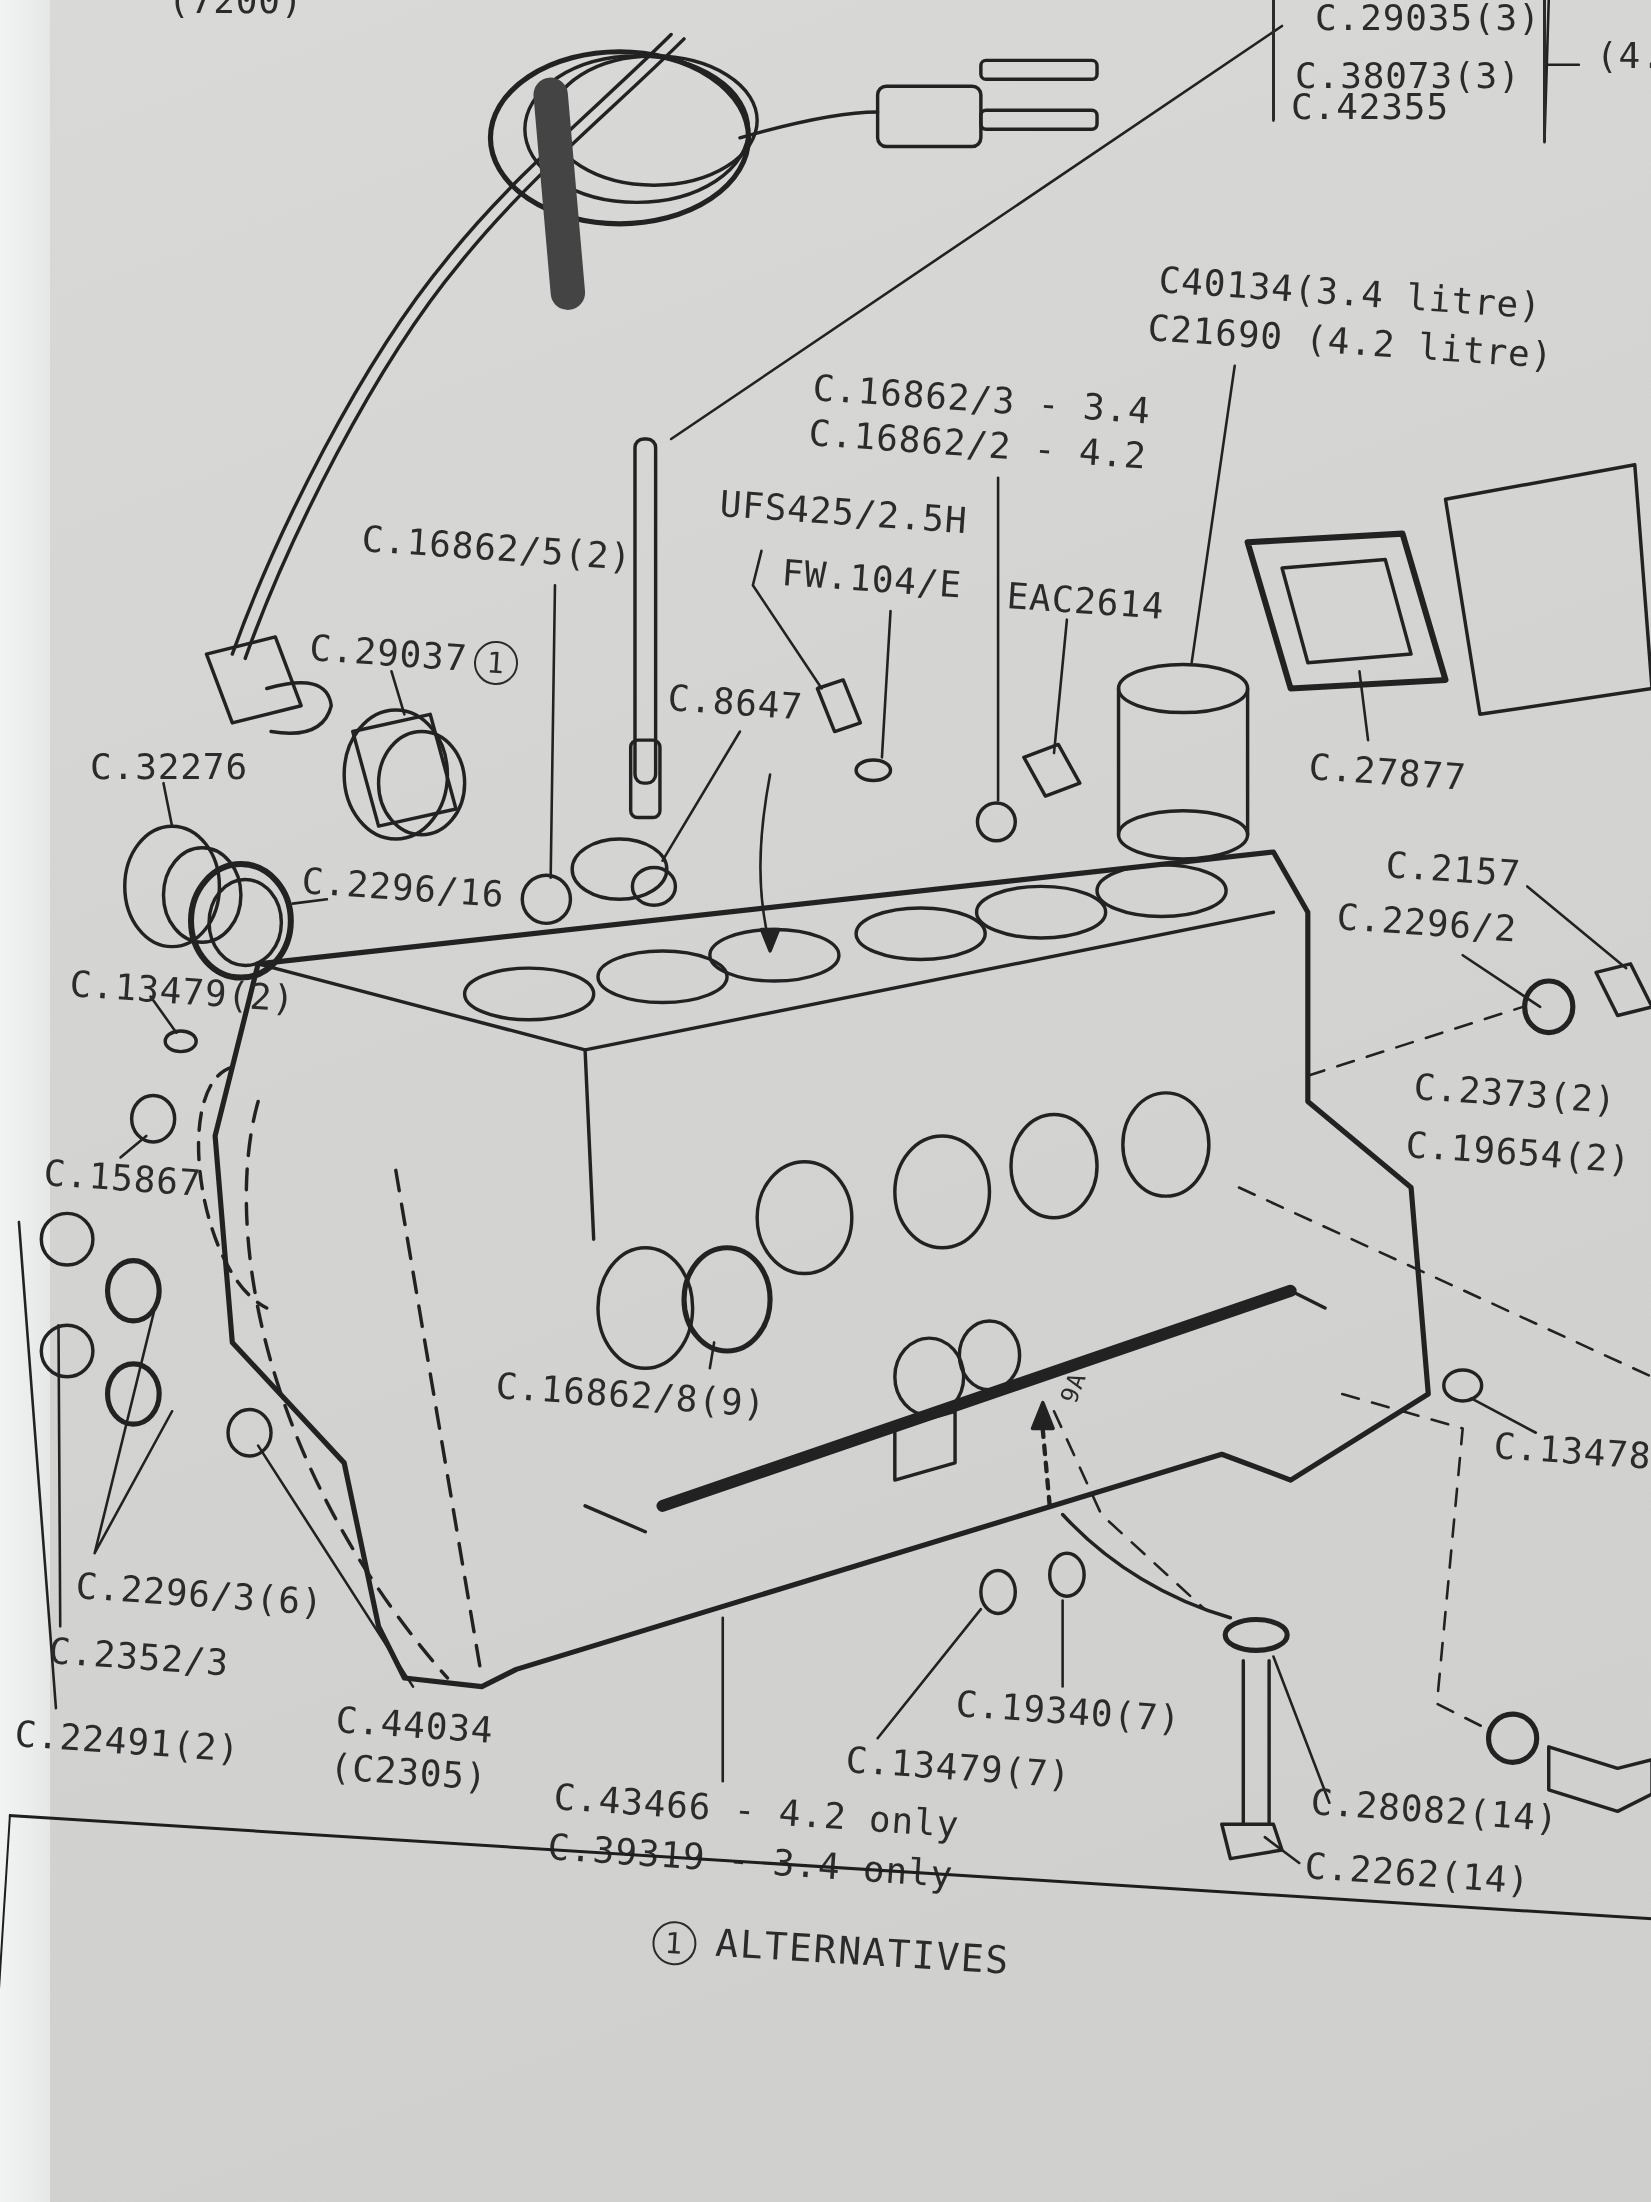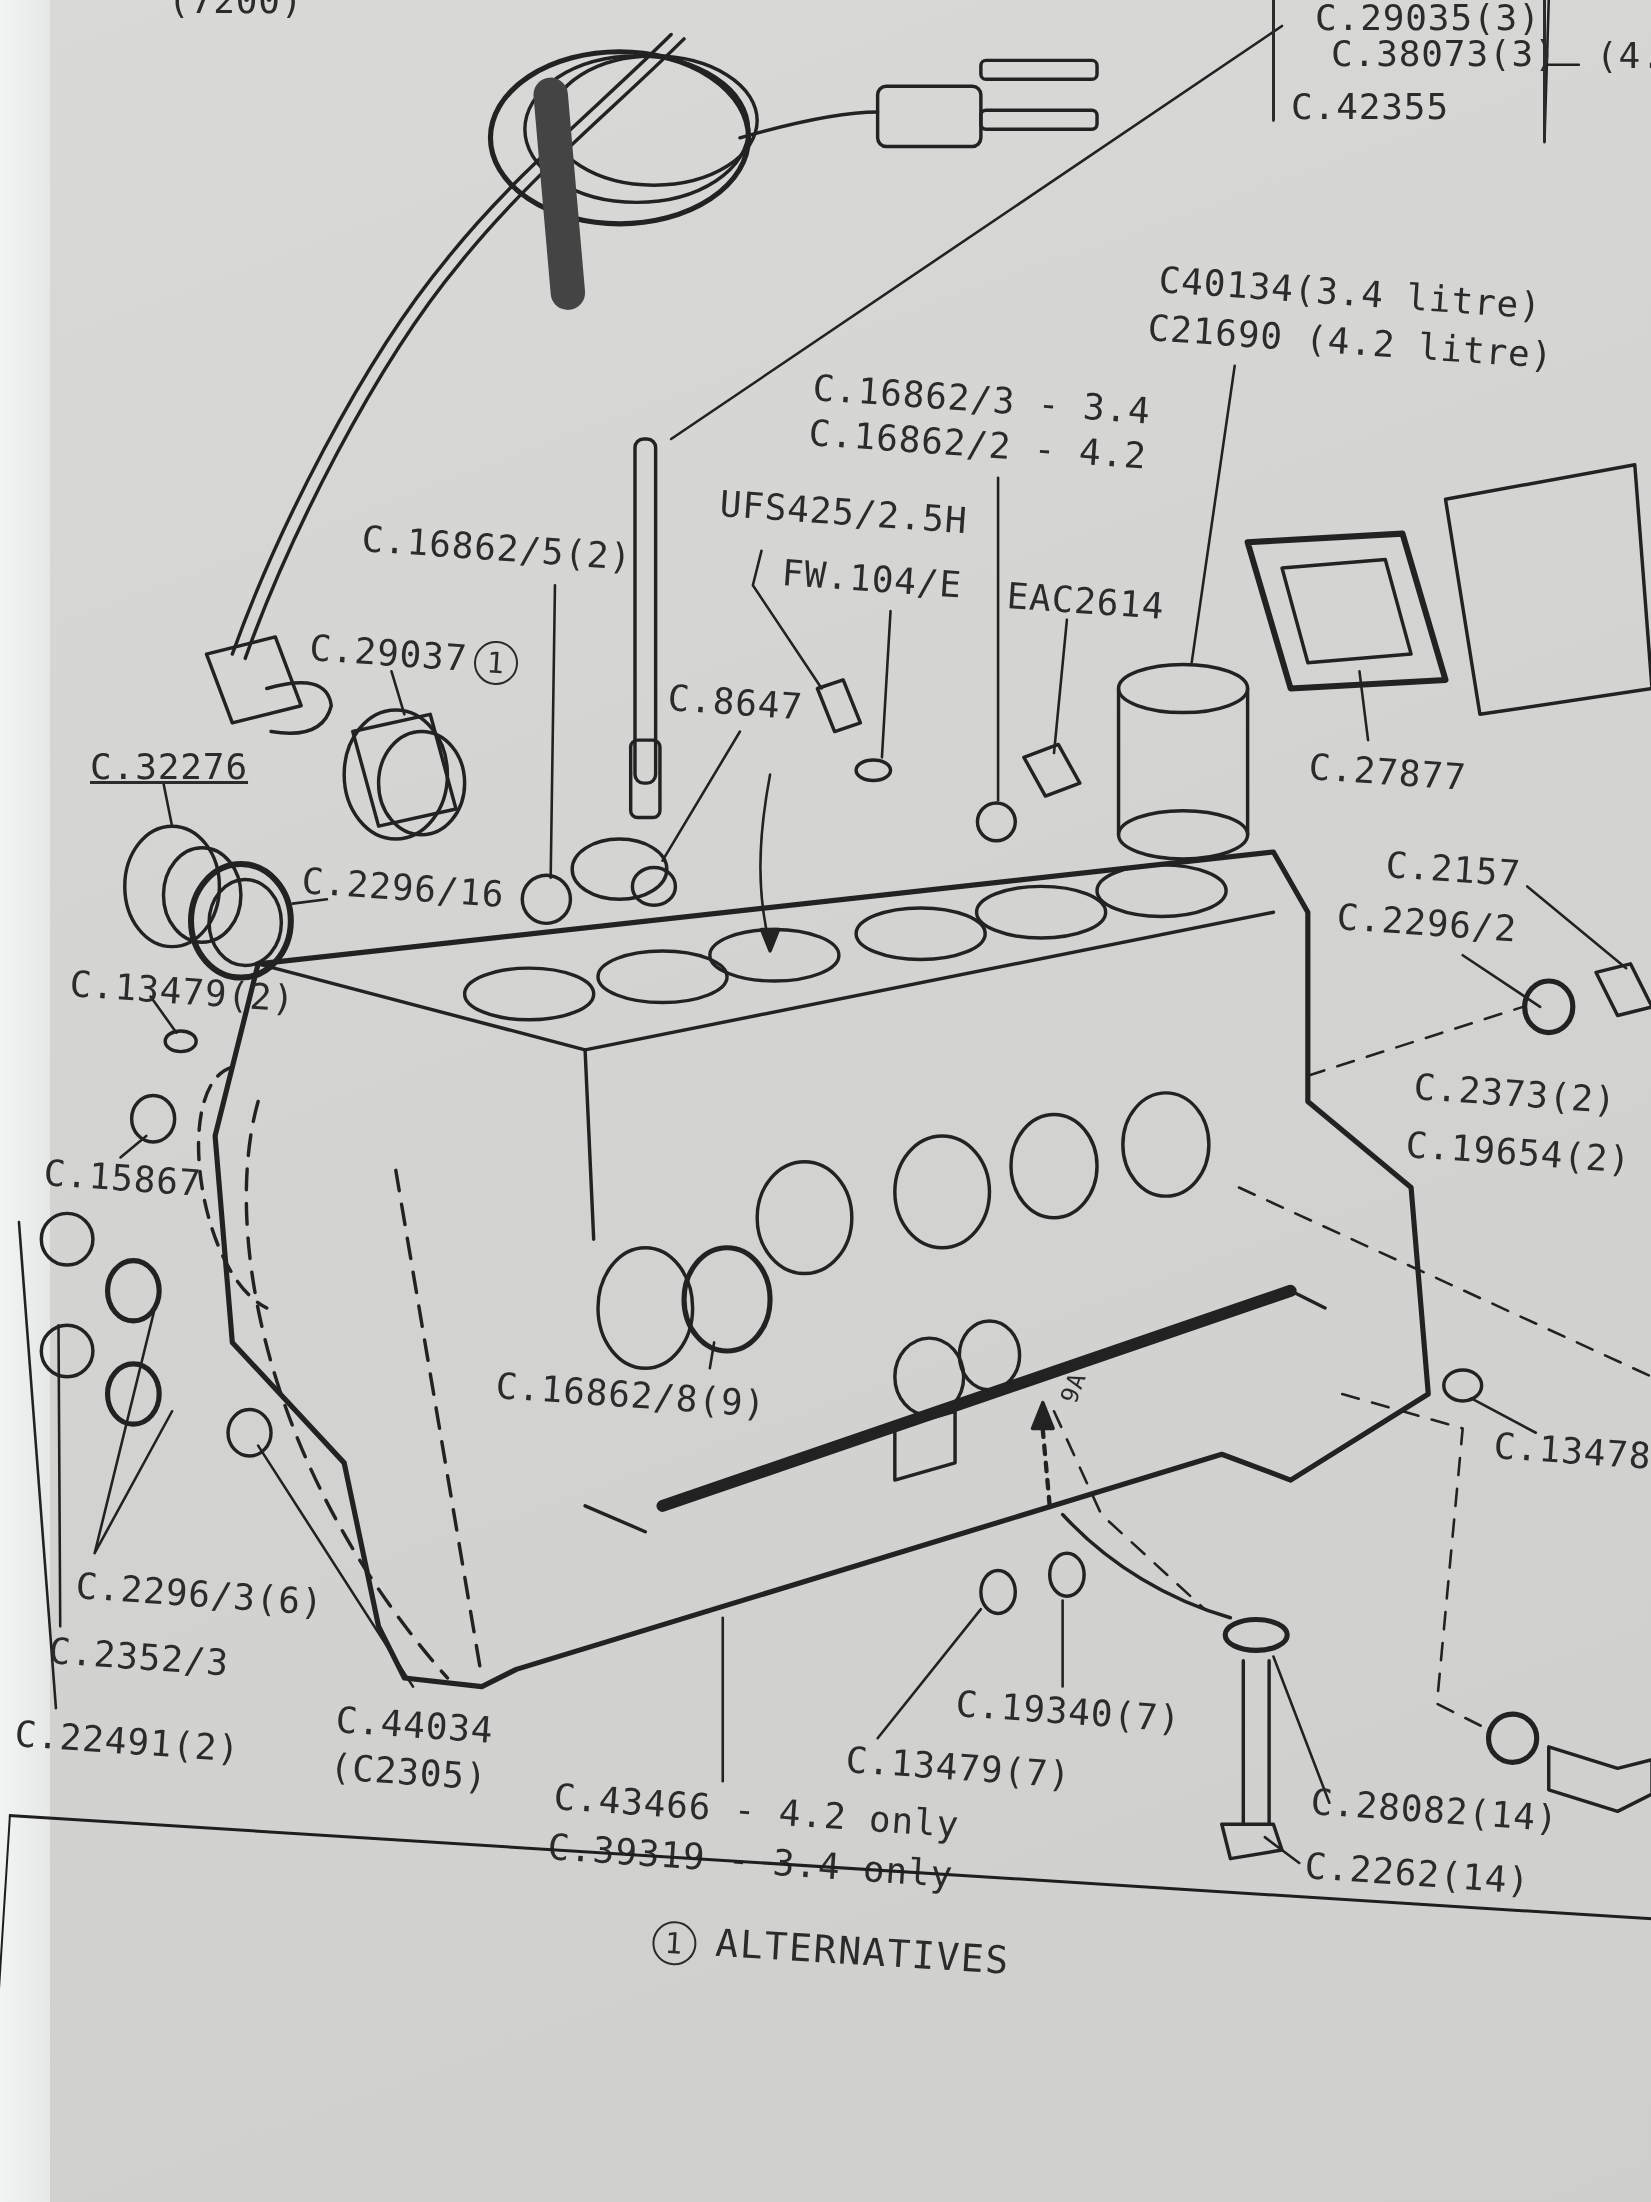--- a/index.html
+++ b/index.html
@@ -176,21 +176,21 @@
   <path d="M885 1080 l10 25 l10 -25 z" fill="#222"></path>
   <path d="M1210 1640 L1220 1750" stroke-dasharray="10 10" stroke-width="5"></path>
   <path d="M1200 1660 l12 -30 l12 30 z" fill="#222"></path>
   <path d="M1235 1760 C 1290 1820, 1360 1860, 1430 1880" stroke-width="4"></path>
 </svg>
 
 <div class="lbl" style="left:168px;top:-17px;">(7200)</div>
 
 <div class="bracket" style="left:1272px;top:0;height:120px;"></div>
 <div class="lbl" style="left:1299px;top:0px;margin-left:16px;">C.29035(3)</div>
-<div class="lbl" style="left:1295px;top:36px;margin-left:36px;">C.38073(3)</div>
+<div class="lbl" style="left:1295px;top:58px;">C.38073(3)</div>
 <div class="lbl" style="left:1291px;top:89px;">C.42355</div>
 <div class="bracket" style="left:1543px;top:0;height:142px;"></div>
 <div class="lbl" style="left:1596px;top:38px;">(4.</div>
 
 <div class="lbl r" style="left:1160px;top:262px;">C40134(3.4 litre)</div>
 <div class="lbl r" style="left:1149px;top:310px;">C21690 (4.2 litre)</div>
 
 <div class="lbl r" style="left:814px;top:370px;">C.16862/3 - 3.4</div>
 <div class="lbl r" style="left:810px;top:415px;">C.16862/2 - 4.2</div>
 <div class="lbl r" style="left:721px;top:486px;">UFS425/2.5H</div>
@@ -198,21 +198,21 @@
 <div class="lbl r" style="left:1008px;top:578px;">EAC2614</div>
 
 <div class="lbl r" style="left:363px;top:521px;">C.16862/5(2)</div>
 <div class="lbl r" style="left:311px;top:628px;"><span>C.29037</span><span class="circ">1</span></div>
 <div class="lbl r" style="left:669px;top:680px;">C.8647</div>
 
 <div class="lbl r" style="left:1310px;top:749px;">C.27877</div>
 <div class="lbl r" style="left:1387px;top:847px;">C.2157</div>
 <div class="lbl r" style="left:1338px;top:899px;">C.2296/2</div>
 
-<div class="lbl" style="left:90px;top:749px;text-decoration:underline;">C.32276</div>
+<div class="lbl" style="left:90px;top:749px;">C.32276</div>
 <div class="lbl r" style="left:303px;top:863px;">C.2296/16</div>
 <div class="lbl r" style="left:71px;top:966px;">C.13479(2)</div>
 <div class="lbl r" style="left:45px;top:1155px;">C.15867</div>
 
 <div class="lbl r" style="left:1415px;top:1069px;">C.2373(2)</div>
 <div class="lbl r" style="left:1407px;top:1127px;">C.19654(2)</div>
 
 <div class="lbl r" style="left:497px;top:1368px;">C.16862/8(9)</div>
 <div class="lbl r" style="left:1495px;top:1428px;">C.13478</div>
 

